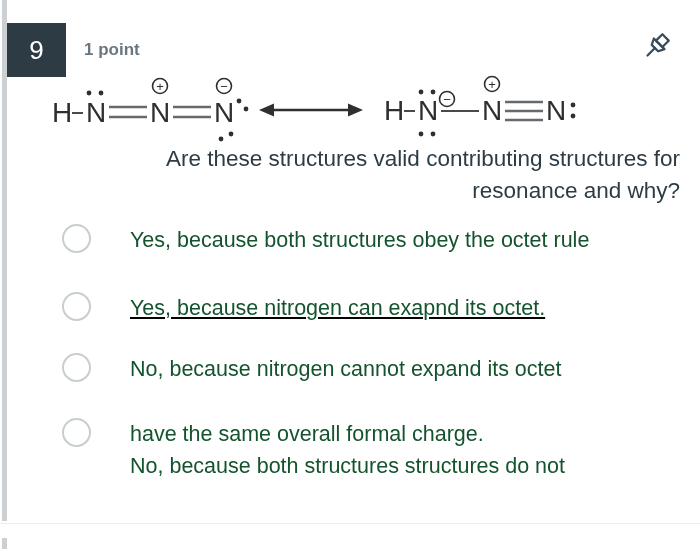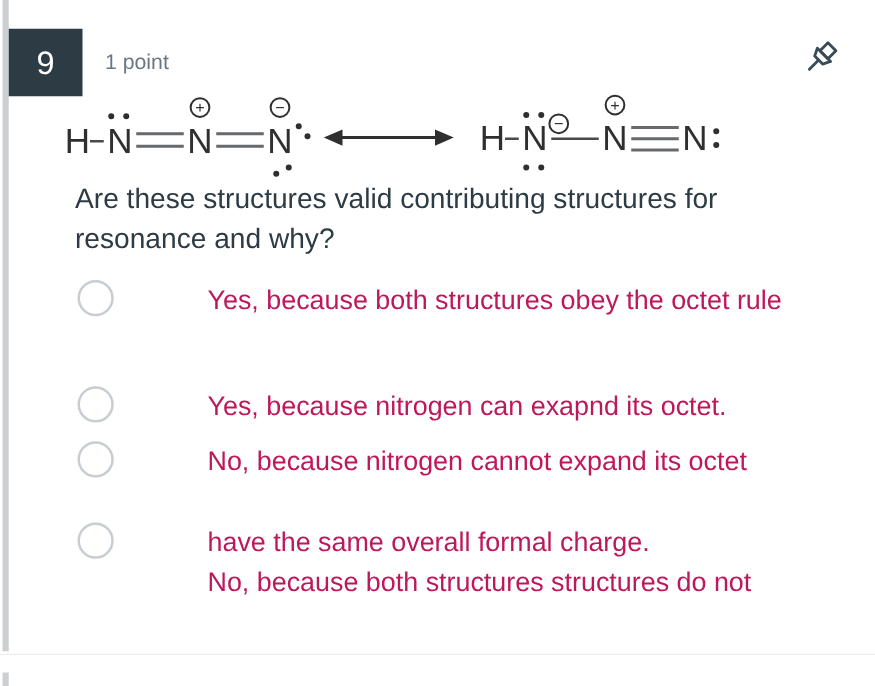--- a/index.html
+++ b/index.html
@@ -11,47 +11,47 @@
   }
   .left-strip { position:absolute; left:2px; top:0; width:5px; height:521px; background:#cdd0d3; }
   .left-strip-next { position:absolute; left:2px; top:538px; width:5px; height:11px; background:#cdd0d3; }
   .bottom-divider { position:absolute; left:0; top:523px; width:700px; height:1px; background:#eceded; }
 
   .q-badge {
     position:absolute; left:7px; top:23px; width:59px; height:54px;
     background:#2d3b45; color:#ffffff; font-size:26px;
     display:flex; align-items:center; justify-content:center;
   }
-  .points { position:absolute; left:84px; top:40px; font-size:17px; color:#6b7780; }
+  .points { position:absolute; left:84px; top:40px; font-size:17px; color:#6b7780;font-weight:bold; }
   .pin { position:absolute; left:638px; top:29px; width:36px; height:36px; cursor:pointer; }
 
   .struct-left  { position:absolute; left:52px;  top:72px; }
   .struct-arrow { position:absolute; left:257px; top:99px; }
   .struct-right { position:absolute; left:384px; top:70px; }
 
   .mol-letter { font-family:"Liberation Sans", sans-serif; font-size:28px; font-weight:500; fill:#2f2f2f; }
   .mol-charge { font-family:"Liberation Sans", sans-serif; font-size:13px; font-weight:400; fill:#2f2f2f; }
   .bond  { stroke:#666a6e; stroke-width:2.4; }
   .bond-single { stroke:#4a4a4a; stroke-width:2; }
   .dot { fill:#2f2f2f; }
   .charge-circle { fill:none; stroke:#2f2f2f; stroke-width:1.6; }
 
   .question-text {
     position:absolute; left:60px; top:143px; width:620px;
-    font-size:22.5px; line-height:31.5px; color:#2d3b45;
+    font-size:22.5px; line-height:31.5px; color:#2d3b45;text-align:right;
   }
 
   .option { position:absolute; left:62px; display:flex; gap:39px; cursor:pointer; }
   .radio {
     width:29px; height:29px; border-radius:50%;
     border:2px solid #c7cdd1; background:#fff; flex:0 0 auto; margin-top:0px;
   }
-  .opt-text { font-size:21.5px; line-height:32px; color:#be185d;margin-left:36px; }
+  .opt-text { font-size:21.5px; line-height:32px; color:#14532d; }
   .opt-text span { display:block; }
-  .opt1 { top:224px; } .opt2 { top:309px; } .opt3 { top:353px; } .opt4 { top:418px; }
+  .opt1 { top:224px; } .opt2 { top:292px;text-decoration:underline; } .opt3 { top:353px; } .opt4 { top:418px; }
 </style>
 </head>
 <body>
 
 <div class="card">
   <div class="left-strip"></div>
   <div class="left-strip-next"></div>
   <div class="bottom-divider"></div>
 
   <div class="q-badge">

